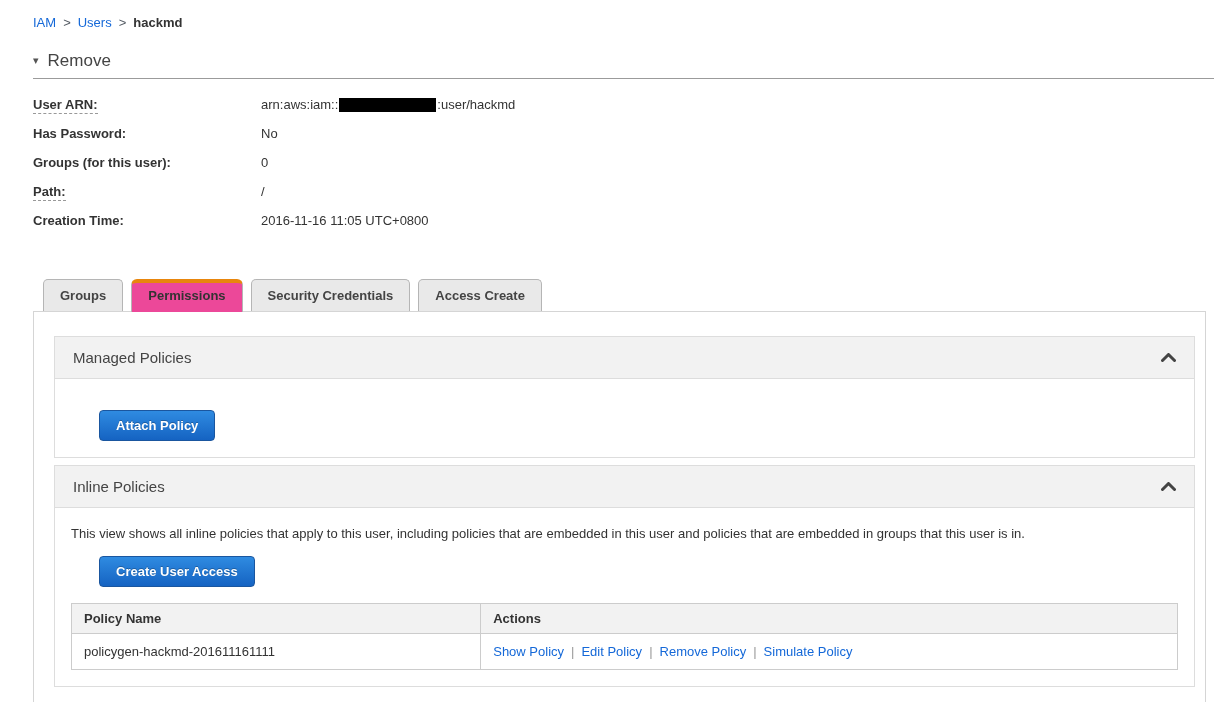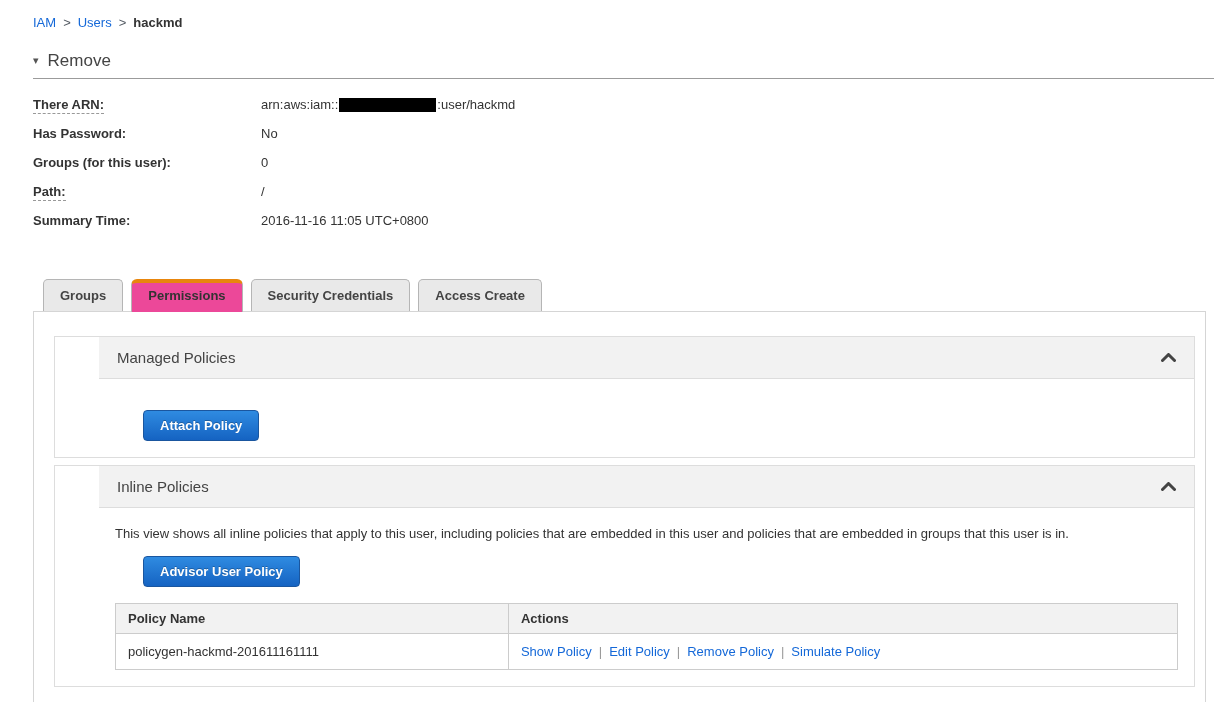--- a/index.html
+++ b/index.html
@@ -57,21 +57,21 @@
     border-radius:6px 6px 0 0;padding:5px 16px 9px;margin-bottom:-1px;color:#333;
   }
 
   
   .panel{
     margin-left:33px;width:1173px;min-height:396px;background:#fff;
     border:1px solid var(--panel-border);padding:24px 10px 6px 20px;
   }
 
   
-  .policy-section{border:1px solid var(--section-border);margin-bottom:7px;background:#fff;padding-left:44px;}
+  .policy-section{border:1px solid var(--section-border);margin-bottom:7px;background:#fff;}
   .section-header{
     background:var(--section-header-bg);border-bottom:1px solid var(--section-border);
     padding:12px 18px;font-size:15px;color:#444;
     display:flex;justify-content:space-between;align-items:center;cursor:pointer;
   }
   .chevron{width:15px;height:9px;flex:0 0 auto;cursor:pointer;}
   .section-body{padding:16px;}
   .section-body p{margin:2px 0 0;color:#333;}
   .section-body .btn-row{margin-top:15px;}
 
@@ -101,37 +101,37 @@
 </div>
 
 <div class="summary-head">
   <span class="tri">▾</span><span>Remove</span>
 </div>
 <hr class="summary-rule">
 
 <table class="summary-fields">
   <tbody>
       <tr>
-    <th><span class="dashed">There ARN:</span></th>
+    <th><span class="dashed">User ARN:</span></th>
     <td><span>arn:aws:iam::</span><span class="redacted"></span><span>:user/hackmd</span></td>
   </tr>
   <tr>
     <th><span>Has Password:</span></th>
     <td>No</td>
   </tr>
   <tr>
     <th><span>Groups (for this user):</span></th>
     <td>0</td>
   </tr>
   <tr>
     <th><span class="dashed">Path:</span></th>
     <td>/</td>
   </tr>
   <tr>
-    <th><span>Summary Time:</span></th>
+    <th><span>Creation Time:</span></th>
     <td>2016-11-16 11:05 UTC+0800</td>
   </tr>
 </tbody>
   </table>
 
 <div class="tabs">
   <div class="tab">Groups</div>
   <div class="tab active">Permissions</div>
   <div class="tab">Security Credentials</div>
   <div class="tab">Access Create</div>
@@ -156,21 +156,21 @@
   <section class="policy-section">
     <div class="section-header">
       <span>Inline Policies</span>
       <svg class="chevron" viewBox="0 0 15 9">
         <polyline points="1.5,7.5 7.5,1.5 13.5,7.5" fill="none" stroke="#444" stroke-width="3" stroke-linecap="round" stroke-linejoin="round"></polyline>
       </svg>
     </div>
     <div class="section-body">
       <p>This view shows all inline policies that apply to this user, including policies that are embedded in this user and policies that are embedded in groups that this user is in.</p>
       <div class="btn-row">
-        <button class="aws-btn">Advisor User Policy</button>
+        <button class="aws-btn">Create User Access</button>
       </div>
       <table class="policy-table">
         <thead>
           <tr>
             <th class="col-name">Policy Name</th>
             <th>Actions</th>
           </tr>
         </thead>
         <tbody>
           <tr>

